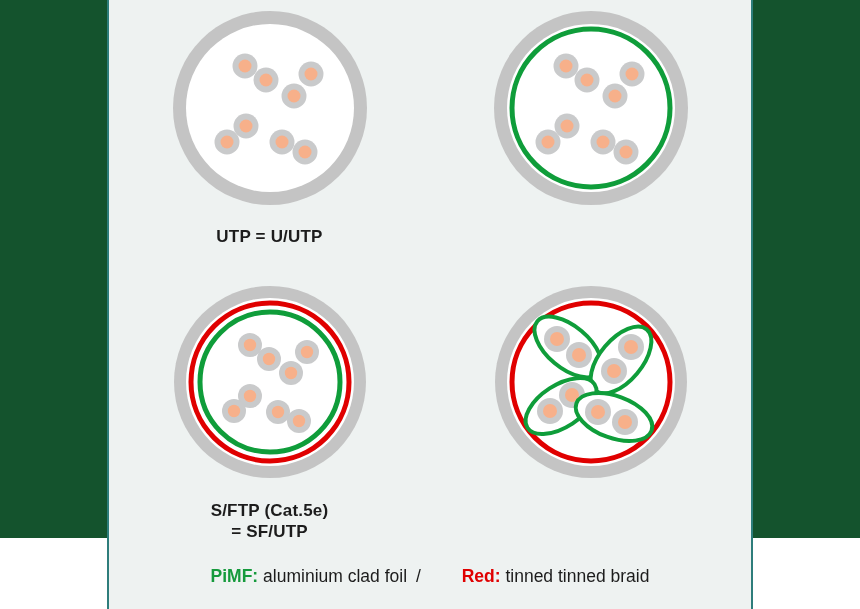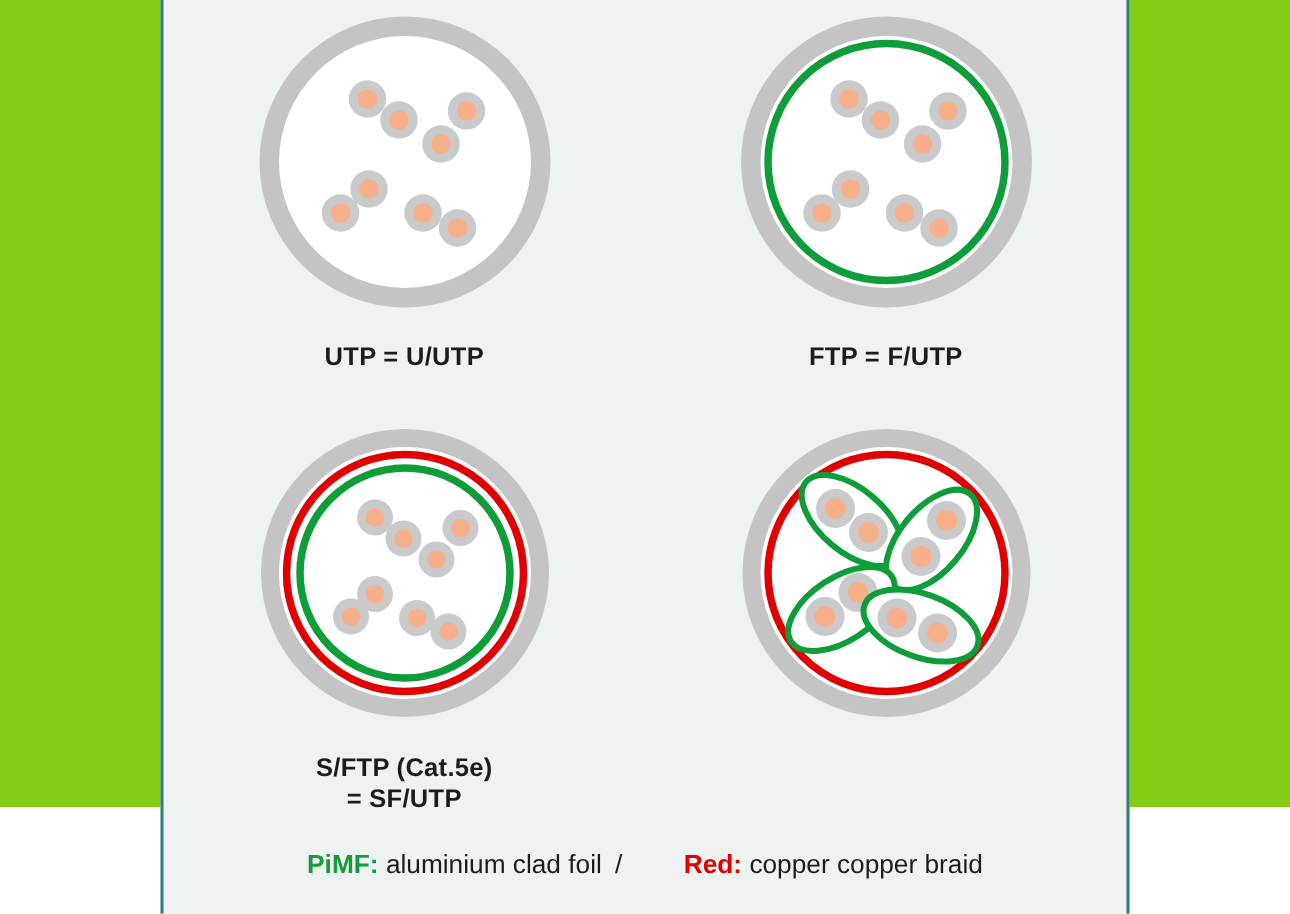--- a/index.html
+++ b/index.html
@@ -10,21 +10,21 @@
   body {
     width: 860px;
     height: 609px;
     font-family: "Liberation Sans", sans-serif;
     overflow: hidden;
   }
   #root {
     position: relative;
     width: 860px;
     height: 538px;
-    background: #84cc16;
+    background: #14532d;
   }
   
   .panel {
     position: absolute;
     left: 107px;
     top: 0;
     width: 646px;
     height: 609px;
     background: #eef2f1;
     border-left: 2px solid #2e7d7b;
@@ -147,21 +147,20 @@
               </g>
               <g>
                 <circle cx="117" cy="136" r="12.5" fill="#c9cacb"></circle>
                   <circle cx="117" cy="136" r="6.5" fill="#f7b08a"></circle>
                 <circle cx="140" cy="146" r="12.5" fill="#c9cacb"></circle>
                   <circle cx="140" cy="146" r="6.5" fill="#f7b08a"></circle>
               </g>
             </g>
           </svg>
         </div>
-        <div class="caption">FTP = F/UTP</div>
       </div>
 
       <div class="cell cell-b">
         <div class="fig">
           <svg width="210" height="210" viewBox="0 0 210 210">
             <circle cx="105" cy="100" r="96" fill="#c4c4c4"></circle>
             <circle cx="105" cy="100" r="84" fill="#ffffff"></circle>
             <circle cx="105" cy="100" r="79" fill="none" stroke="#e00000" stroke-width="5"></circle>
             <circle cx="105" cy="100" r="70" fill="none" stroke="#0f9d3a" stroke-width="5"></circle>
             <g>
@@ -246,17 +245,17 @@
         </div>
       </div>
 
     </div>
 
     <div class="legend">
       <span class="kw-green">PiMF:</span>
       <span>aluminium clad foil</span>
       <span class="sep">/</span>
       <span class="kw-red">Red:</span>
-      <span>copper copper braid</span>
+      <span>tinned tinned braid</span>
     </div>
 
   </div>
 </div>
 
 </body></html>

